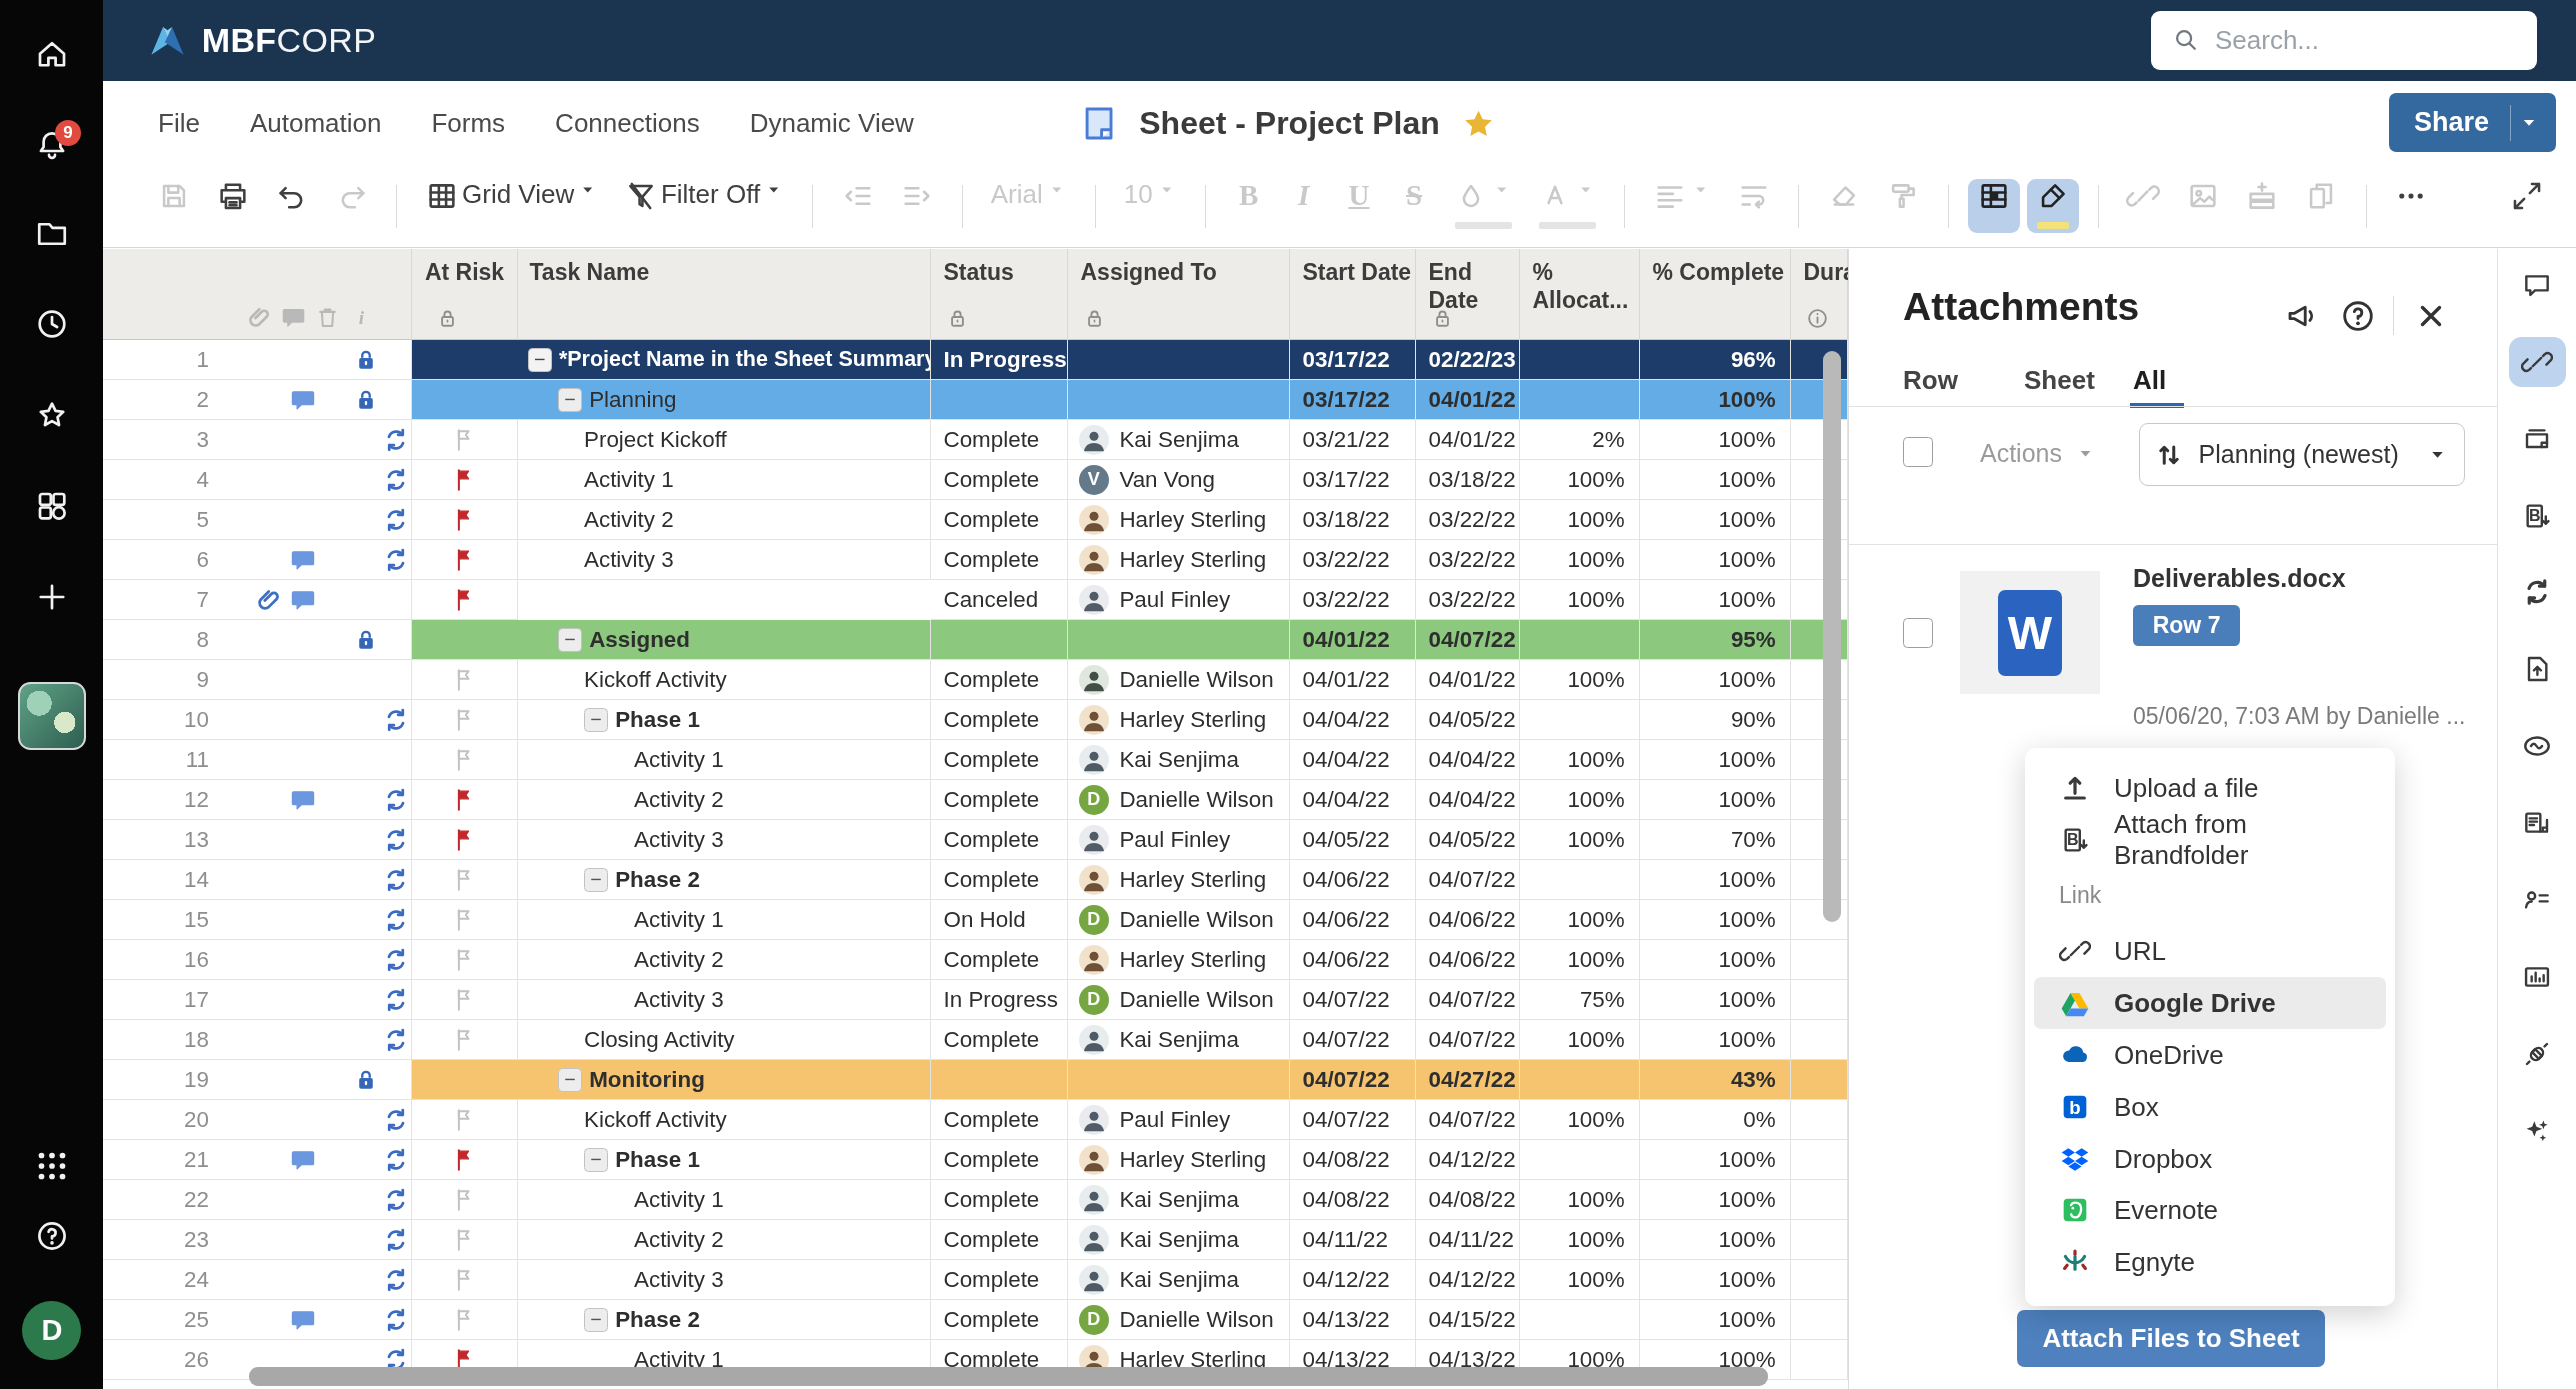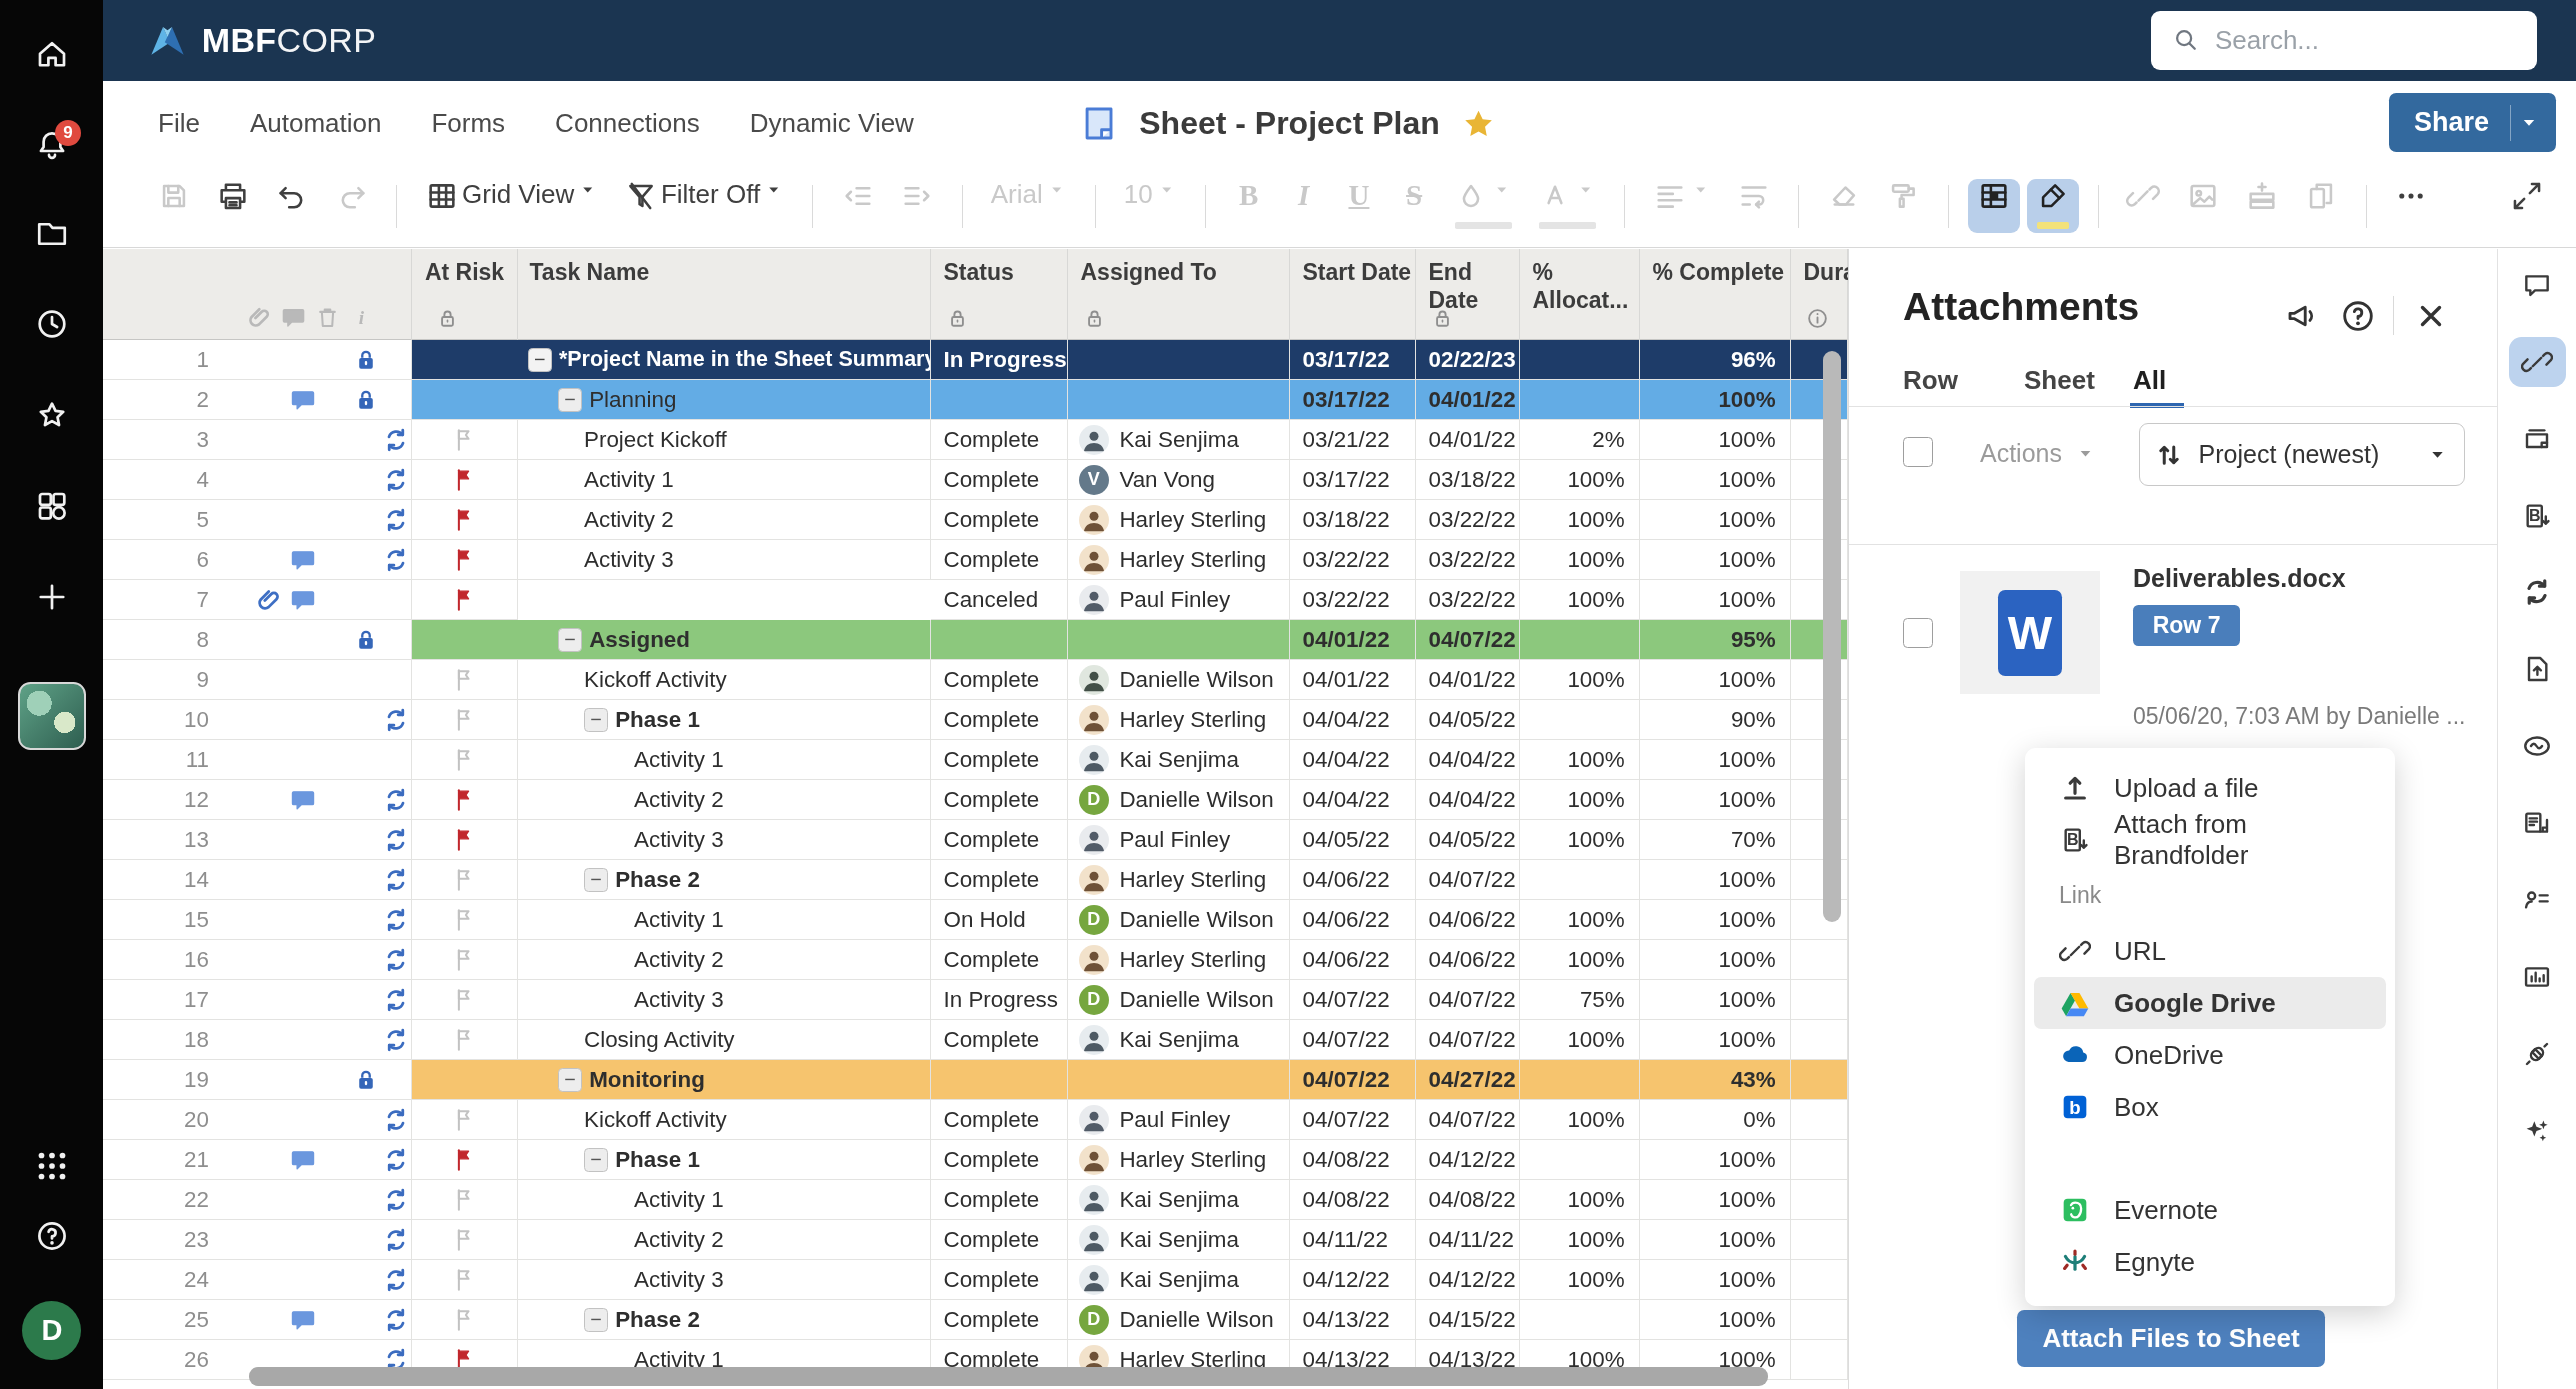--- a/index.html
+++ b/index.html
@@ -1807,21 +1807,21 @@
           <path d="M7 9.5l5 5.5 5-5.5z" class="f"></path>
         </svg>
       </span>
   </div>
   <div id="sort-box">
     <span class="ic" style="width:30px;height:30px">
         <svg viewBox="0 0 24 24">
           <path d="M8.2 18.5V5.8M8.2 5.8 5.4 8.6M8.2 5.8 11 8.6M15.8 5.5v12.7M15.8 18.2l2.8-2.8M15.8 18.2 13 15.4" class="s2"></path>
         </svg>
       </span>
-    <span class="lbl">Project (newest)</span>
+    <span class="lbl">Planning (newest)</span>
     <span class="ic" style="width:25px;height:25px">
         <svg viewBox="0 0 24 24">
           <path d="M7 9.5l5 5.5 5-5.5z" class="f"></path>
         </svg>
       </span>
   </div>
   <div class="p-div" style="top:295px"></div>
 
   <div class="chk" style="left:54px;top:369px"></div>
   <div id="file-thumb">
@@ -1882,20 +1882,28 @@
       </div>
       <div class="am-item" style="top: 333px;">
         <span class="ic" style="height: 32px; width: 32px; color: rgb(58, 58, 58);">
           <svg viewBox="0 0 24 24" style="font-size:29px">
             <rect x="3.5" y="3.5" width="17" height="17" rx="3" fill="#0061D5"></rect>
             <text x="12" y="17" text-anchor="middle" font-size="14" font-weight="bold" font-family="Liberation Sans,sans-serif" fill="#fff">b</text>
           </svg>
         </span>
         <span>Box</span>
       </div>
+      <div class="am-item" style="top: 385px;">
+        <span class="ic" style="height: 32px; width: 32px; color: rgb(58, 58, 58);">
+          <svg viewBox="0 0 24 24">
+            <path d="M7 3.9l5 3.2-5 3.2L2 7.1zM17 3.9l5 3.2-5 3.2-5-3.2zM2 13.5l5-3.2 5 3.2-5 3.2zM17 10.3l5 3.2-5 3.2-5-3.2zM7.05 17.6 12 14.4l4.95 3.2L12 20.8z" fill="#0062FF"></path>
+          </svg>
+        </span>
+        <span>Dropbox</span>
+      </div>
       <div class="am-item" style="top: 436px;">
         <span class="ic" style="height: 32px; width: 32px; color: rgb(58, 58, 58);">
           <svg viewBox="0 0 24 24">
             <rect x="3.5" y="3.5" width="17" height="17" rx="3" fill="#2DBE60"></rect>
             <path d="M9 8.4c.5-1.3 1.7-2 3.2-2 2.6 0 4.4 1.8 4.4 4.4 0 2-.7 4.4-1.8 5.6-.8.9-2 1.3-3.2 1.1-1.3-.2-2.2-1-2.5-2.3" fill="none" stroke="#fff" stroke-width="1.7" stroke-linecap="round"></path>
             <circle cx="10.4" cy="10.6" r="1" fill="#fff"></circle>
           </svg>
         </span>
         <span>Evernote</span>
       </div>

